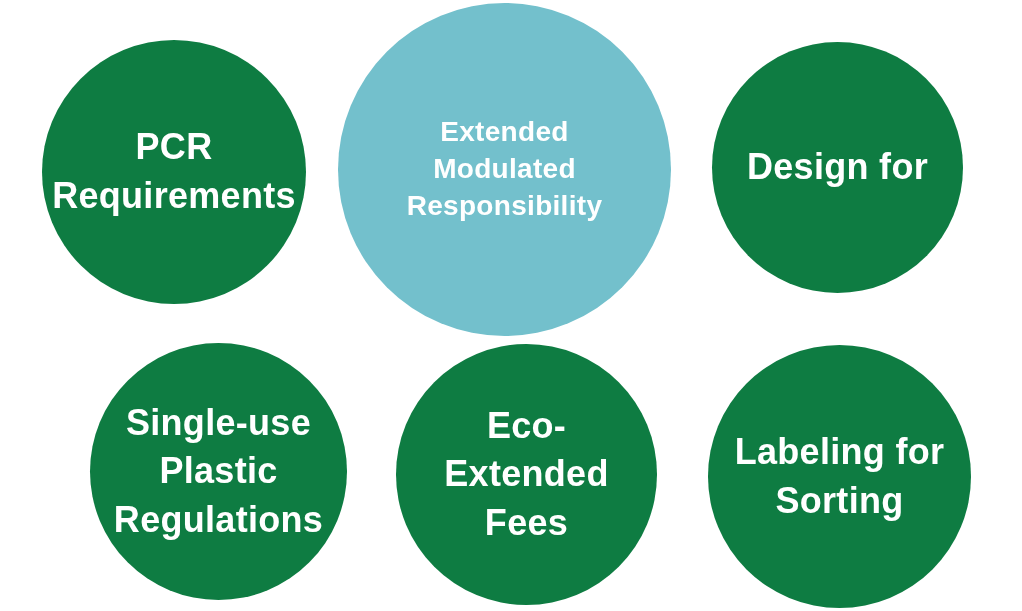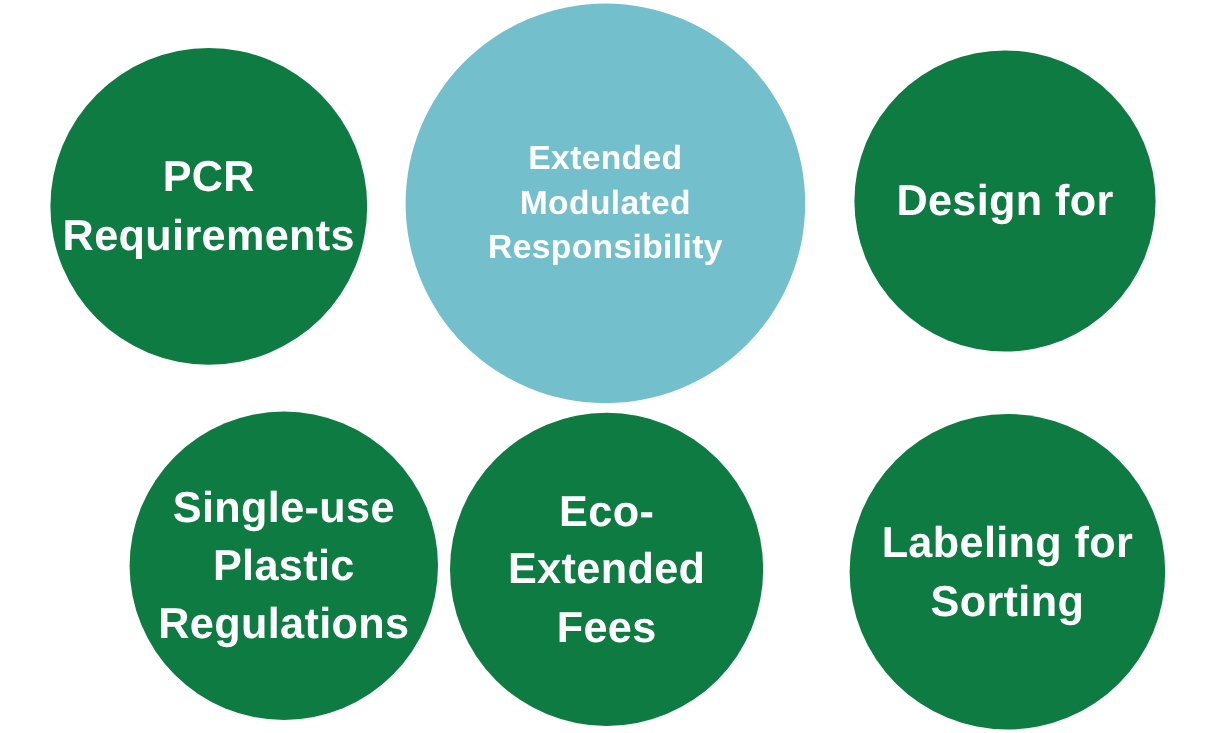--- a/index.html
+++ b/index.html
@@ -36,22 +36,22 @@
   .circle.center .label {
     font-size: 28px;
     line-height: 1.32;
   }
   .line { display: block; }
 
   
   .c-pcr      { left: 42px;  top: 40px;  width: 264px; height: 264px; }
   .c-epr      { left: 338px; top: 3px;   width: 333px; height: 333px; }
   .c-design   { left: 712px; top: 42px;  width: 251px; height: 251px; }
-  .c-single   { left: 108px;  top: 343px; width: 257px; height: 257px; }
-  .c-eco      { left: 375px; top: 344px; width: 261px; height: 261px; }
+  .c-single   { left: 90px;  top: 343px; width: 257px; height: 257px; }
+  .c-eco      { left: 396px; top: 344px; width: 261px; height: 261px; }
   .c-labeling { left: 708px; top: 345px; width: 263px; height: 263px; }
 </style>
 </head>
 <body>
 
 <div class="canvas">
 
   <div class="circle green c-pcr">
     <div class="label">
       <span class="line">PCR</span>

